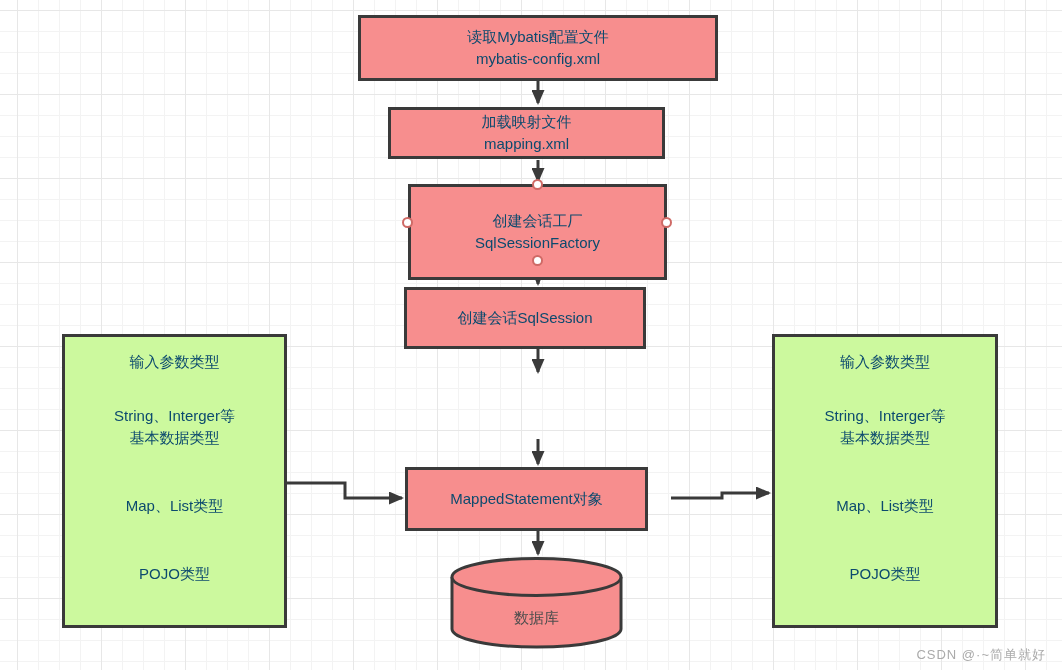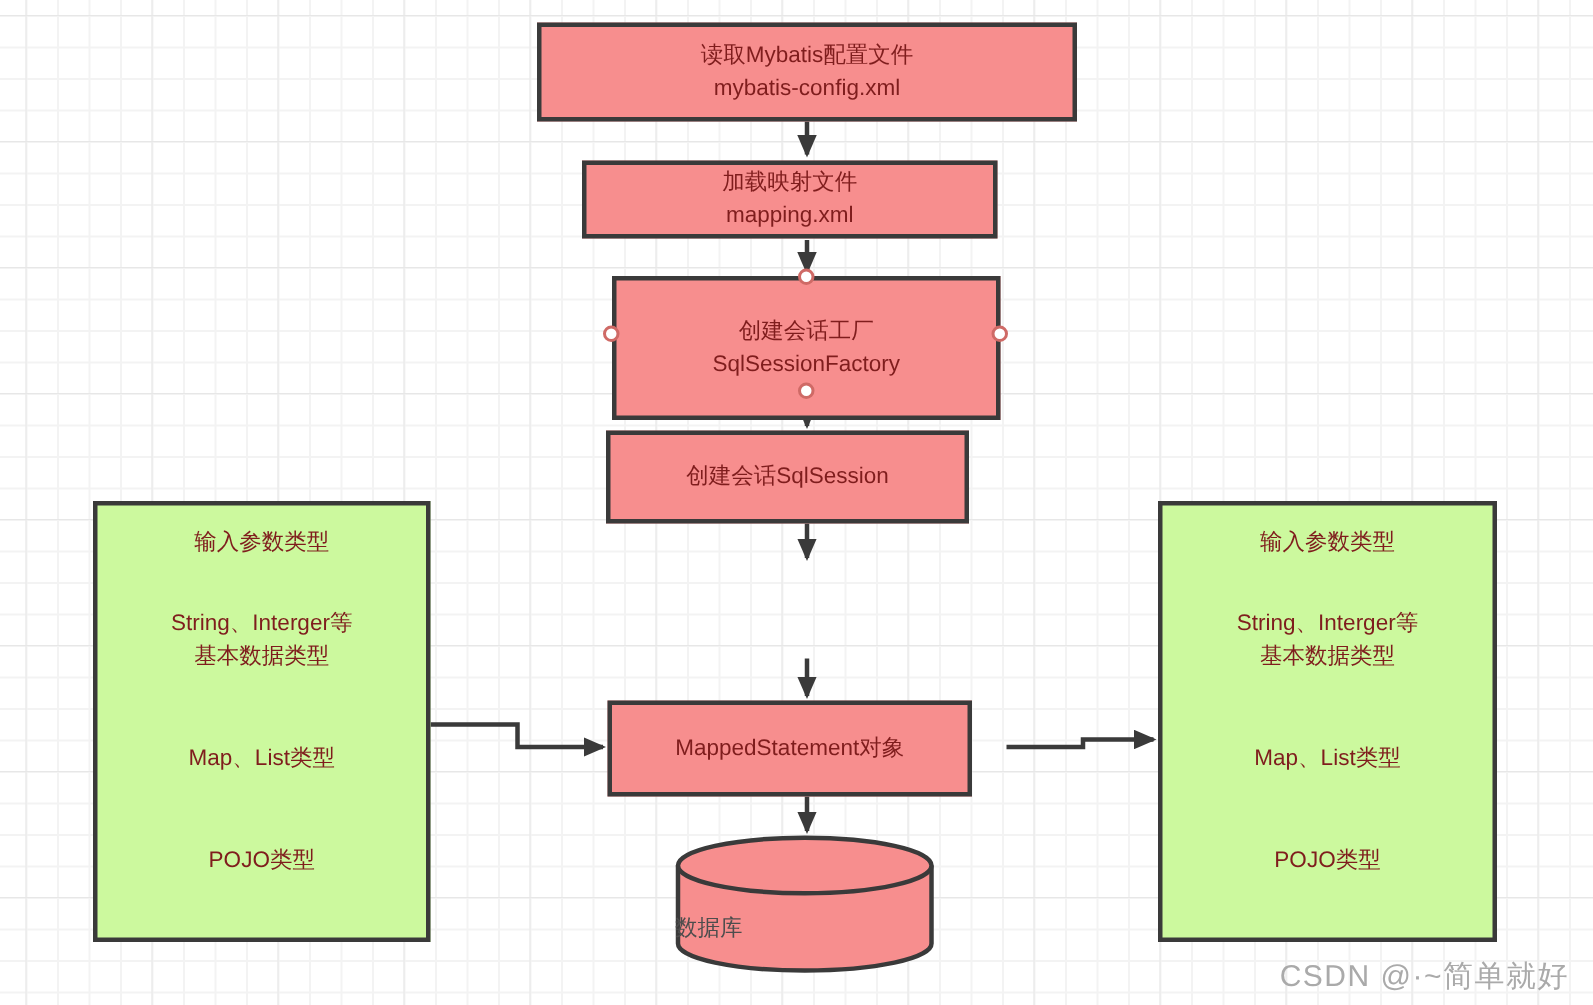--- a/index.html
+++ b/index.html
@@ -17,43 +17,43 @@
       linear-gradient(90deg, #e7e7e7 1px, transparent 1px),
       linear-gradient(#f3f3f3 1px, transparent 1px),
       linear-gradient(90deg, #f3f3f3 1px, transparent 1px);
     background-size: 84px 84px, 84px 84px, 21px 21px, 21px 21px;
     background-position: 17px 10px;
   }
   svg.wires { position: absolute; left: 0; top: 0; z-index: 2; }
   .node {
     position: absolute;
     border: 3px solid #3a3a3a;
-    color: #7f1d1d;
+    color: #0c4a6e;
     display: flex; flex-direction: column;
     align-items: center; justify-content: center;
     text-align: center;
     font-size: 15px; line-height: 22px;
     z-index: 3;
   }
   .node.pink  { background: #f78e8e; }
   .node.green { background: #ccf99e; justify-content: flex-start; }
   .green .block { position: absolute; left: 0; width: 100%; text-align: center; }
   .cylinder-wrap { position: absolute; z-index: 3; }
   .cylinder-label {
     position: absolute; left: 0; top: 53px; width: 100%;
-    font-size: 15px; color: #4d4d4d; z-index: 4;
+    text-align: center; font-size: 15px; color: #4d4d4d; z-index: 4;
   }
   .handle {
     position: absolute; width: 11px; height: 11px;
     background: #ffffff; border: 2px solid #cf6a66; border-radius: 50%;
     z-index: 5;
   }
   .watermark {
     position: absolute; right: 16px; bottom: 6px;
-    font-size: 20px; color: #aaaaaa; letter-spacing: 1px;
+    font-size: 13px; color: #aaaaaa; letter-spacing: 1px;
     z-index: 6;
   }
 </style>
 </head>
 <body>
 
 <div class="canvas">
 
   <svg class="wires" width="1062" height="670" viewBox="0 0 1062 670">
     <defs>

